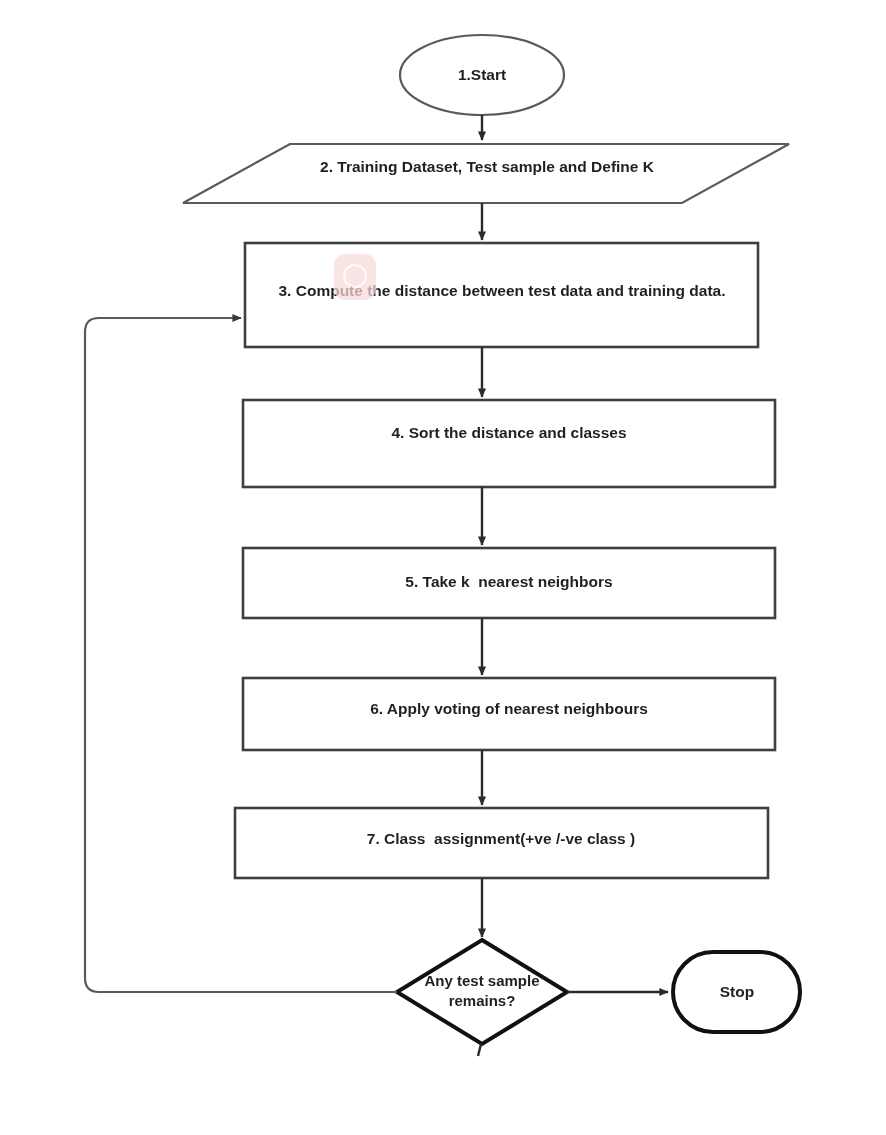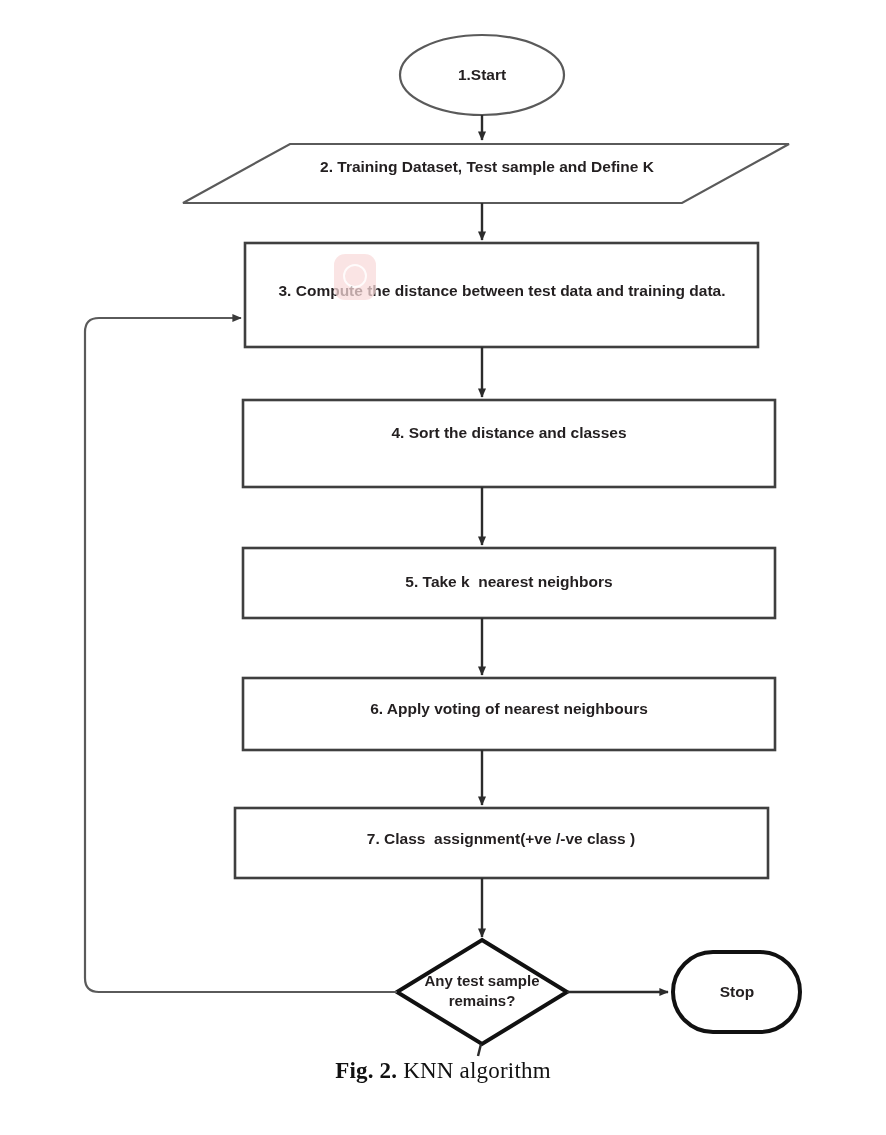--- a/index.html
+++ b/index.html
@@ -172,18 +172,14 @@
       <text class="node-text" x="737" y="993">Stop</text>
     </g>
 
     <path class="connector-thin" d="M397,992 L99,992 Q85,992 85,978 L85,332 Q85,318 99,318 L241,318" marker-end="url(#arrowThin)"></path>
   </svg>
 
   <div class="watermark">
     <div class="ring"></div>
   </div>
 
-  <div id="caption">
-    <span class="cap-label">Fig. 2.</span>
-    <span class="cap-text">KNN algorithm</span>
-  </div>
 
 </div>
 
 </body></html>

